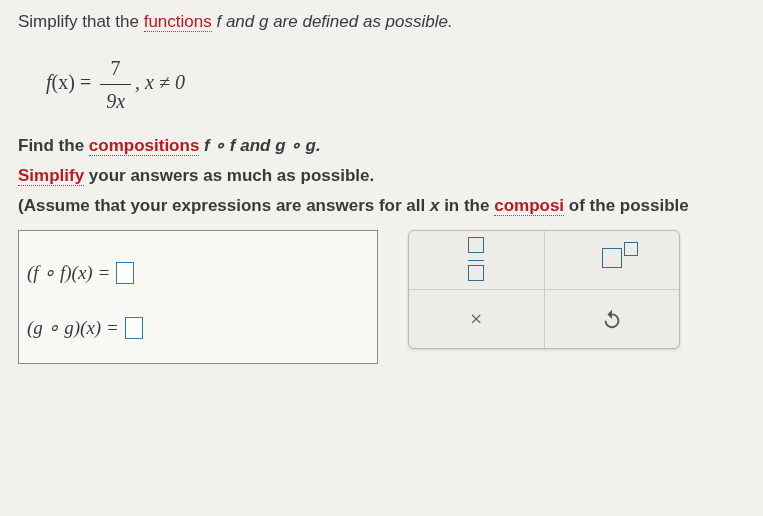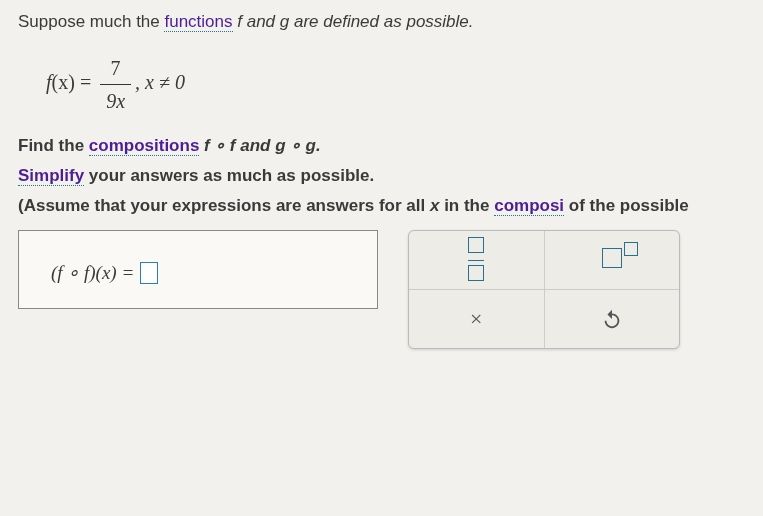--- a/index.html
+++ b/index.html
@@ -8,21 +8,21 @@
     font-family: 'Segoe UI', Arial, sans-serif;
     font-size: 17px;
     color: #3a3a3a;
     background: #f2f1ed;
     width: 763px;
     height: 516px;
     box-sizing: border-box;
     overflow: hidden;
   }
   .link {
-    color: #4c1d95;
+    color: #b91c1c;
     border-bottom: 1px dotted #1a7a8c;
     cursor: help;
   }
   .line1 { margin-bottom: 16px; }
   .math-block {
     font-family: 'Cambria Math', 'Times New Roman', serif;
     font-size: 20px;
     margin: 20px 0 18px 28px;
     line-height: 1.6;
   }
@@ -38,21 +38,21 @@
   .p { margin: 10px 0; font-weight: bold; }
   .bottom-row {
     display: flex;
     gap: 30px;
     margin-top: 14px;
     align-items: flex-start;
   }
   .answer-box {
     border: 1px solid #888;
     background: #faf9f6;
-    padding: 18px 32px;
+    padding: 18px 8px;
     width: 360px;
     box-sizing: border-box;
     font-family: 'Cambria Math','Times New Roman', serif;
     font-size: 19px;
   }
   .answer-row { margin: 12px 0 32px 0; display:flex; align-items:center; gap:6px;}
   .answer-row:last-child { margin-bottom: 6px;}
   .input-slot {
     display:inline-block;
     width: 16px; height: 20px;
@@ -96,21 +96,21 @@
   .mini-frac .b { display:block; padding-top:2px;}
   .exp-demo { position:relative; display:inline-block; }
   .exp-demo .sup { position:absolute; top:-10px; right:-16px; }
   .x-sym { font-size:22px; color:#555; }
   .reset-svg { width:22px; height:22px; }
 </style>
 </head>
 <body>
 
 <div class="line1">
-  <span>Suppose much the </span><span class="link">functions</span><span class="it"> f and g are defined as possible.</span>
+  <span>Simplify that the </span><span class="link">functions</span><span class="it"> f and g are defined as possible.</span>
 </div>
 
 <div class="math-block">
   <div>
     <span class="it">f</span><span>(x)</span><span> = </span><span class="frac"><span class="num">7</span><span class="den it">9x</span></span><span class="it">, x ≠ 0</span>
   </div>
 </div>
 
 <div class="p">
   <span>Find the </span><span class="link">compositions</span><span class="it"> f ∘ f and g ∘ g.</span>
@@ -122,20 +122,24 @@
 
 <div class="p">
   <span>(Assume that your expressions are answers for all </span><span class="it">x</span><span> in the </span><span class="link">composi</span><span> of the possible</span>
 </div>
 
 <div class="bottom-row">
 
   <div class="answer-box">
     <div class="answer-row">
       <span class="it">(f ∘ f)(x) = </span>
+      <span class="input-slot"></span>
+    </div>
+    <div class="answer-row">
+      <span class="it">(g ∘ g)(x) = </span>
       <span class="input-slot"></span>
     </div>
   </div>
 
   <div class="palette">
     <div class="pal-row">
       <div class="pal-cell" title="fraction">
         <span class="mini-frac">
           <span class="t"><span class="mini-slot"></span></span>
           <span class="b"><span class="mini-slot"></span></span>

